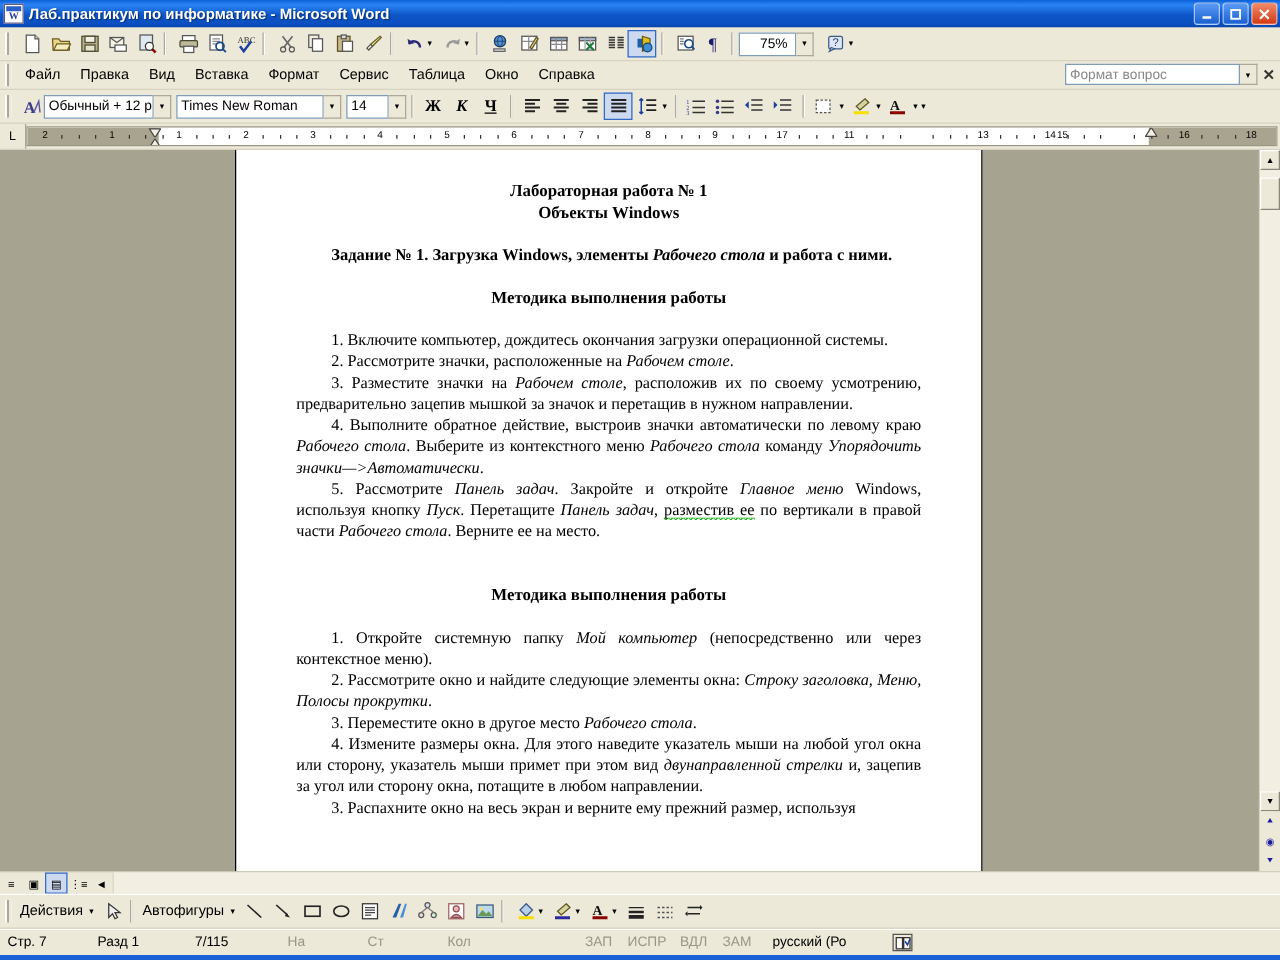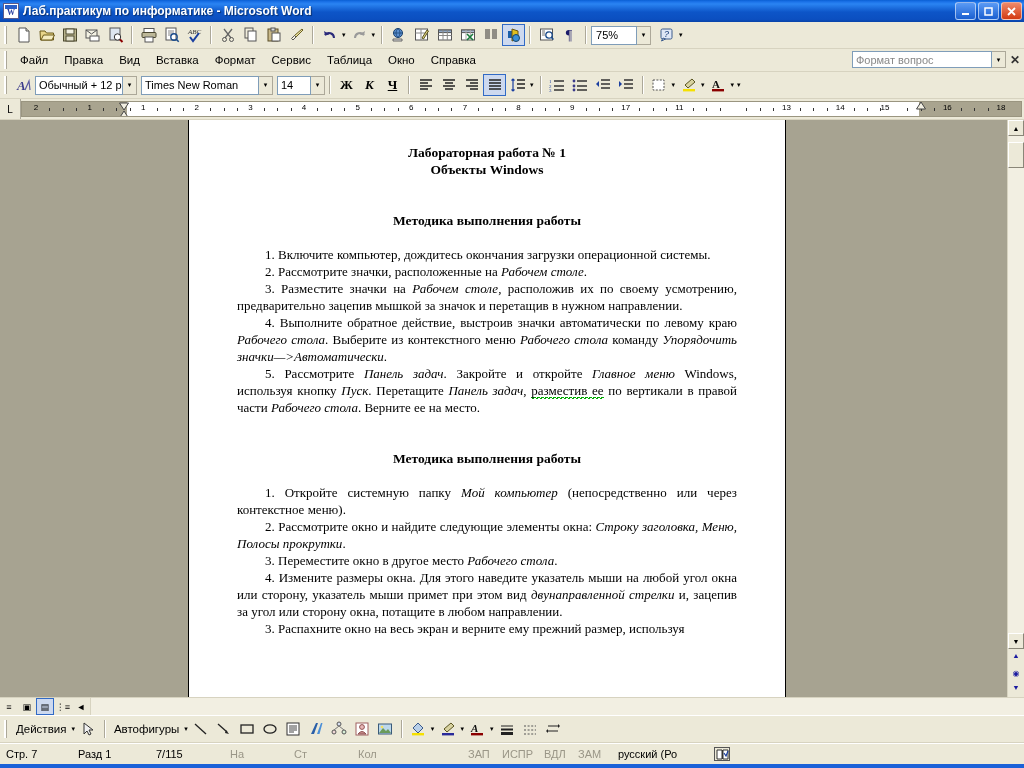--- a/index.html
+++ b/index.html
@@ -63,28 +63,28 @@
     background: repeating-linear-gradient(to right,#fff 0 1px,#aca899 1px 2px,transparent 2px 4px);
     border-left: 1px solid #fff;
     flex: 0 0 auto;
   }
   .sep { width: 1px; height: 18px; background: #aca899; margin: 0 4px; border-right: 1px solid #fff; flex:0 0 auto;}
 
   
   .toolbar1 { height: 26px; padding-left: 2px; }
   .tbtn {
     width: 23px; height: 22px;
-    display: flex; align-items: center; justify-content: center;
+    display: flex; align-items: center; justify-content: flex-end;
     flex: 0 0 auto; cursor: default;
-    box-sizing: border-box; border: 1px solid transparent; font-style: italic;
+    box-sizing: border-box; border: 1px solid transparent;
   }
   .tbtn.active { border: 1px solid #316ac5; background: #cdd9ef; }
   .zoombox {
     width: 46px; height: 19px; background: #fff; border: 1px solid #7f9db9;
-    font-size: 11px; display: flex; align-items: center; padding-left: 4px;
+    font-size: 11px; display: flex; align-items: center; padding-left: 16px;
     box-sizing: border-box;
   }
   .ddarrow {
     width: 14px; height: 19px; background: #ece9d8; border: 1px solid #aca899;
     border-left: none; display: flex; align-items: center; justify-content: center;
     font-size: 7px; box-sizing: border-box;
   }
   .tiny-arrow { font-size: 7px; color: #000; margin: 0 2px 0 1px; }
 
   
@@ -619,21 +619,21 @@
         <div class="rdot" style="left: 737.75px;"></div>
         <div class="rdot" style="left: 751.153px;"></div>
         <div class="rtick" style="left: 764.556px;">13</div>
         <div class="rdot" style="left: 777.958px;"></div>
         <div class="rdot" style="left: 791.361px;"></div>
         <div class="rdot" style="left: 804.764px;"></div>
         <div class="rtick" style="left: 818.167px;">14</div>
         <div class="rdot" style="left: 831.569px;"></div>
         <div class="rdot" style="left: 844.972px;"></div>
         <div class="rdot" style="left: 858.375px;"></div>
-        <div class="rtick" style="left: 863px;">15</div>
+        <div class="rtick" style="left: 828px;">15</div>
         <div class="rdot" style="left: 885.181px;"></div>
         <div class="rdot" style="left: 898.583px;"></div>
         <div class="rdot" style="left: 911.986px;"></div>
         <div class="rtick" style="left: 925.389px;">16</div>
         <div class="rdot" style="left: 938.792px;"></div>
         <div class="rdot" style="left: 952.194px;"></div>
         <div class="rdot" style="left: 965.597px;"></div>
         <div class="rtick" style="left: 979px;">18</div>
         <div style="position: absolute; left: 97.0972px; top: 0px;">
           <svg width="10" height="8" viewBox="0 0 10 8">
@@ -652,20 +652,21 @@
         </div>
       </div>
   </div>
 
   <div class="docarea">
     <div class="doc-scroll-wrap">
       <div class="page">
         <div class="p-center">Лабораторная работа № 1</div>
         <div class="p-center">Объекты Windows</div>
         <div class="spacer"></div>
+        <p class="p-bold-just"><span>Задание № 1. Загрузка Windows, элементы </span><span class="it">Рабочего стола</span><span> и работа с ними.</span></p>
         <div class="spacer"></div>
         <div class="p-center">Методика выполнения работы</div>
         <div class="spacer"></div>
         <p class="p-just"><span>1. Включите компьютер, дождитесь окончания загрузки операционной системы.</span></p>
         <p class="p-just"><span>2. Рассмотрите значки, расположенные на </span><span class="it">Рабочем столе</span><span>.</span></p>
         <p class="p-just"><span>3. Разместите значки на </span><span class="it">Рабочем столе</span><span>, расположив их по своему усмотрению, предварительно зацепив мышкой за значок и перетащив в нужном направлении.</span></p>
         <p class="p-just"><span>4. Выполните обратное действие, выстроив значки автоматически по левому краю </span><span class="it">Рабочего стола</span><span>. Выберите из контекстного меню </span><span class="it">Рабочего стола</span><span> команду </span><span class="it">Упорядочить значки—&gt;Автоматически</span><span>.</span></p>
         <p class="p-just"><span>5. Рассмотрите </span><span class="it">Панель задач</span><span>. Закройте и откройте </span><span class="it">Главное меню</span><span> Windows, используя кнопку </span><span class="it">Пуск</span><span>. Перетащите </span><span class="it">Панель задач</span><span>, </span><span class=" sq">разместив ее</span><span> по вертикали в правой части </span><span class="it">Рабочего стола</span><span>. Верните ее  на место.</span></p>
         <div class="spacer"></div>
         <div class="spacer"></div>

